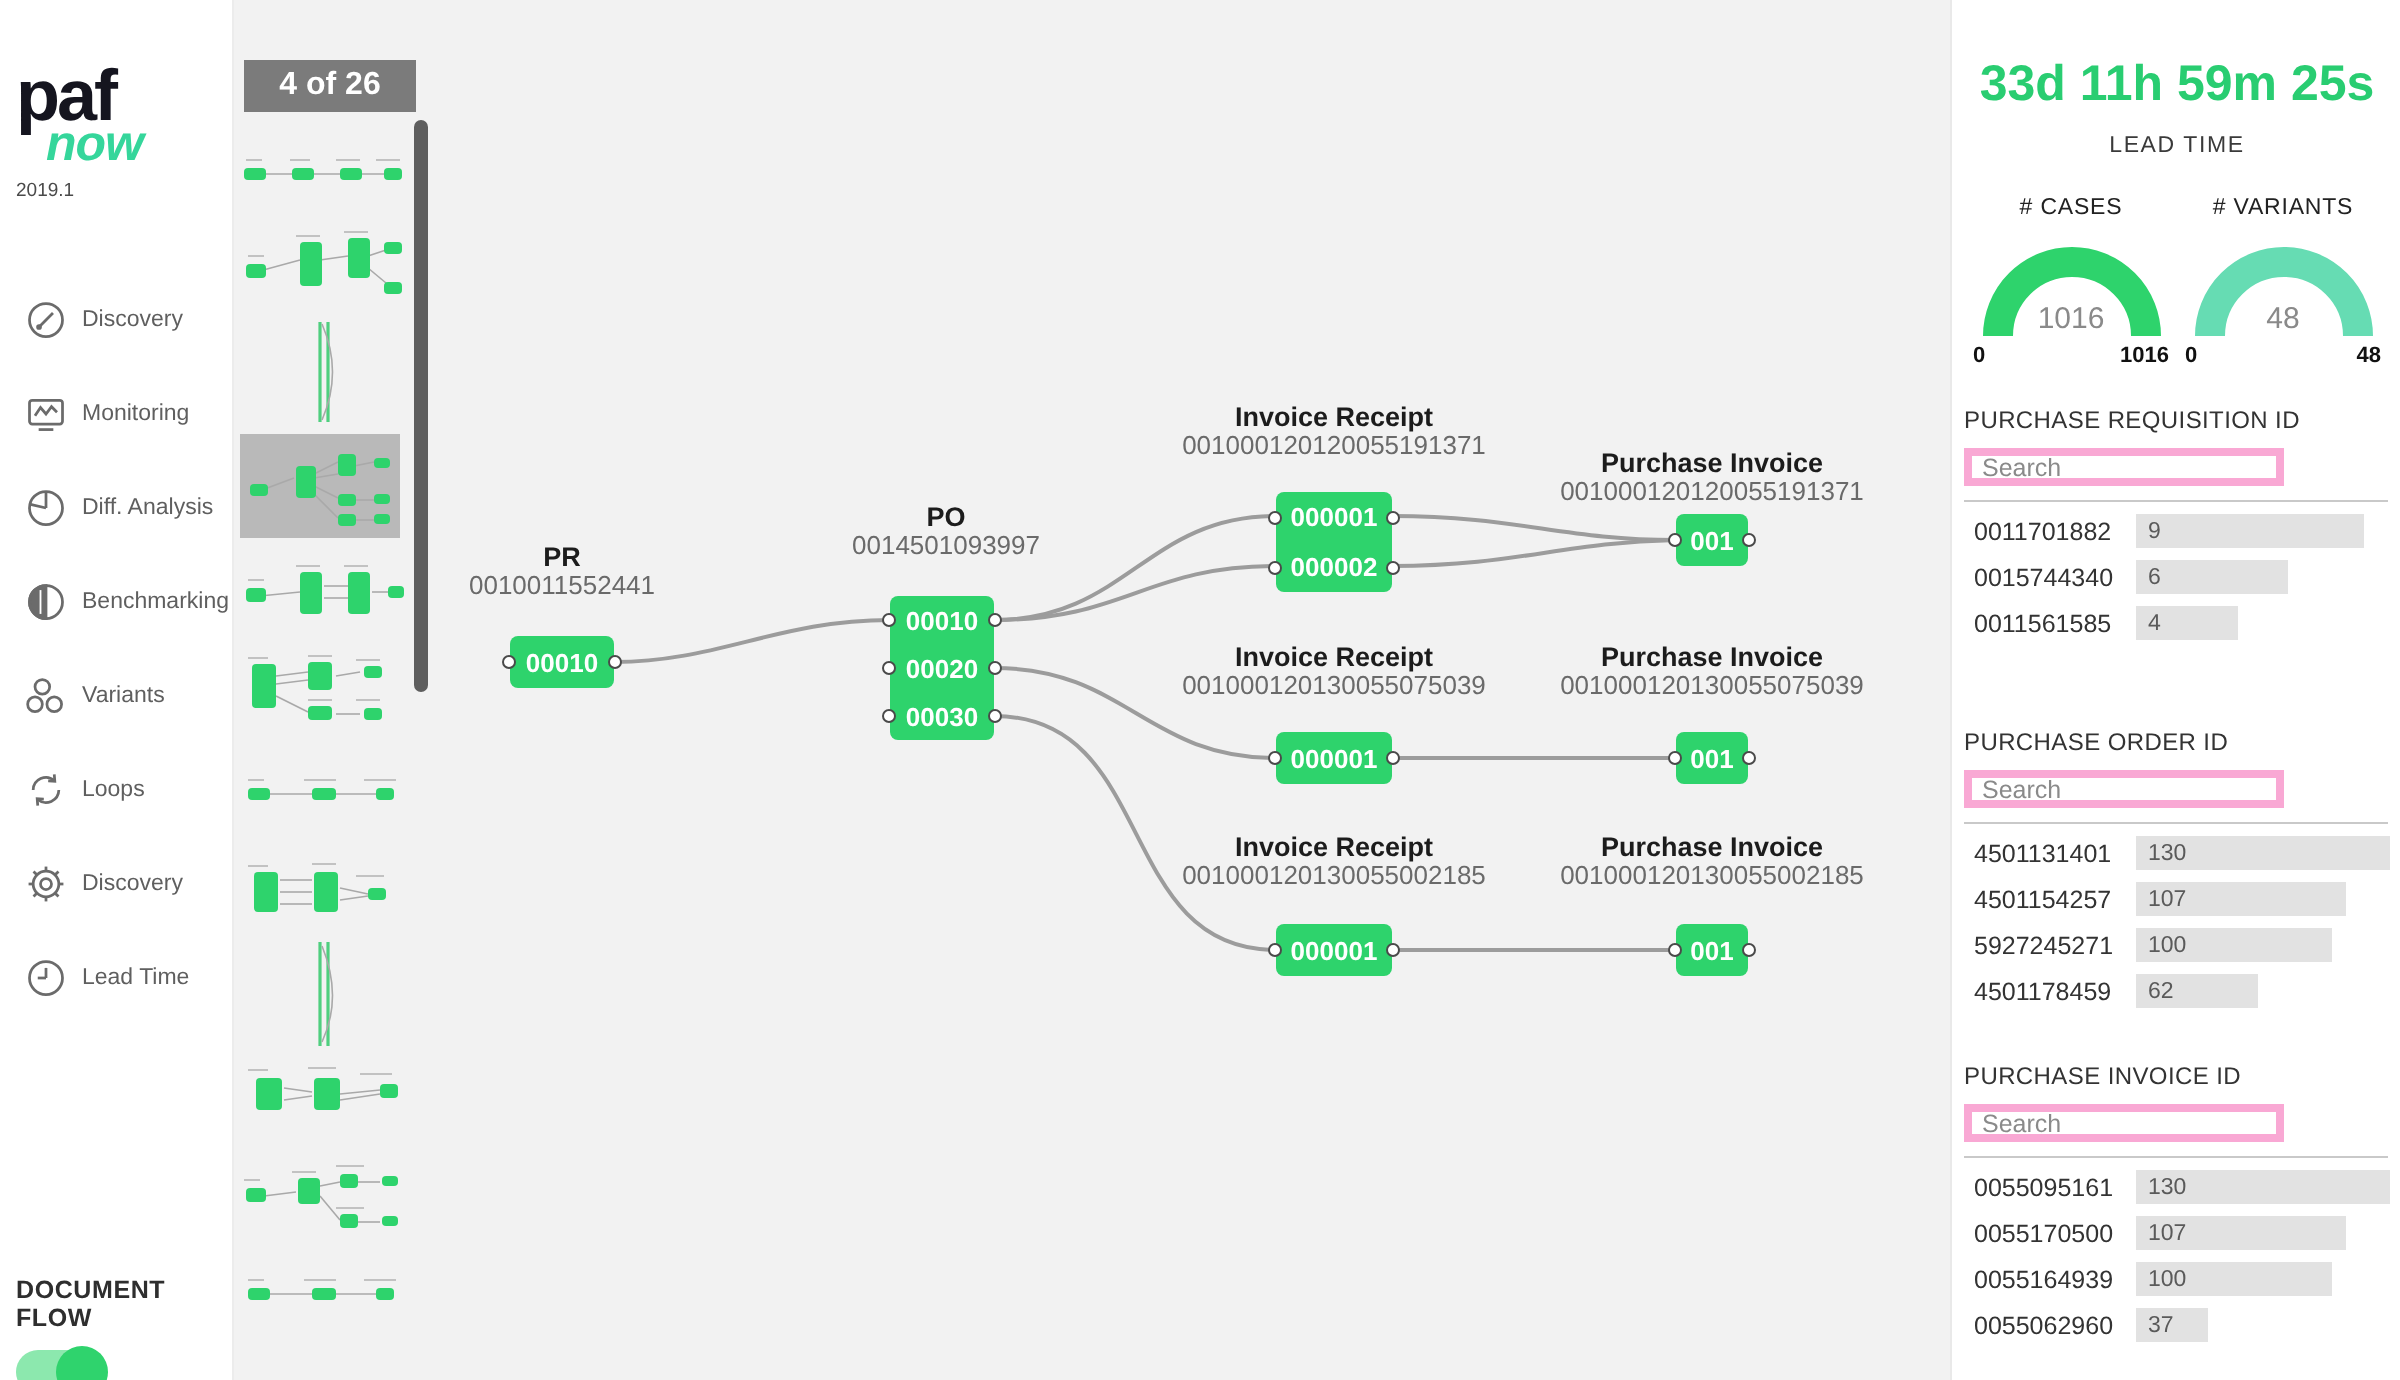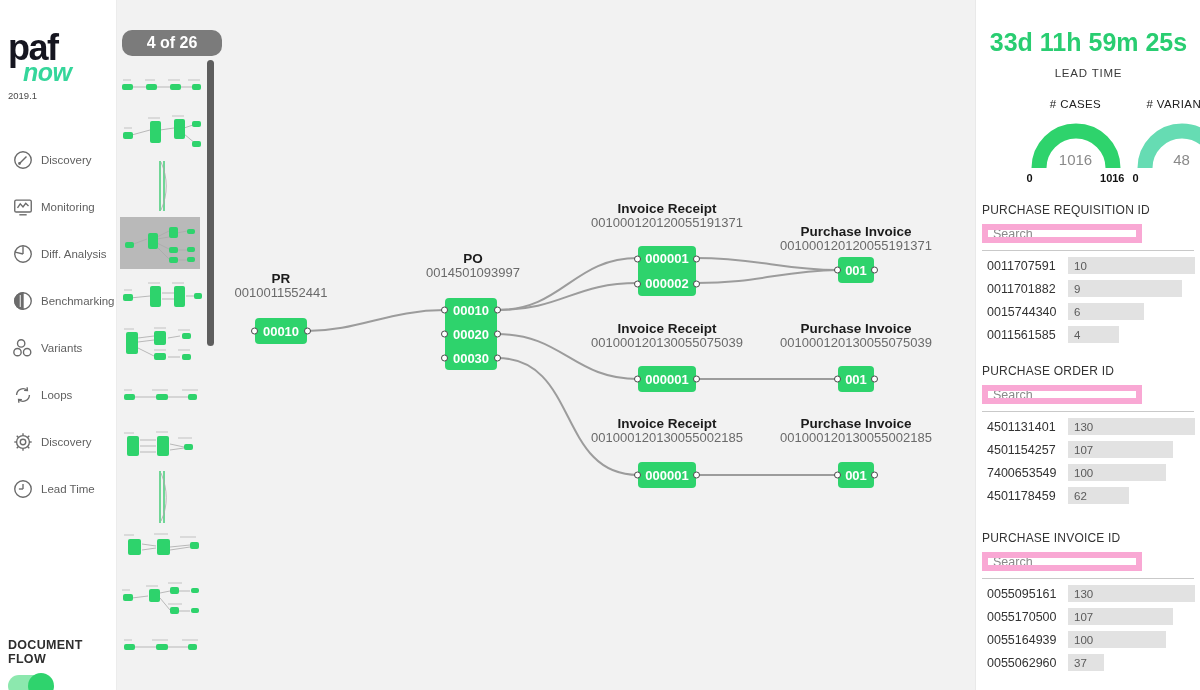--- a/index.html
+++ b/index.html
@@ -22,21 +22,21 @@
   .docflow { position:absolute; left:8px; top:638px; }
   .docflow-label { font-size:12.5px; font-weight:700; color:#2e2e2e; letter-spacing:0.3px; }
   .toggle { position:relative; margin-top:9px; width:44px; height:22px; border-radius:11px; background:#8ce8ae; cursor:pointer; }
   .toggle .knob { position:absolute; right:-2px; top:-2px; width:26px; height:26px; border-radius:50%; background:#2fd36d; }
 
   
   .canvas { position:absolute; left:117px; top:0; width:858px; height:690px; background:#f2f2f2; z-index:1; }
 
   
   .thumbs { position:absolute; left:0; top:0; width:108px; height:690px; }
-  .thumb-counter { position:absolute; left:5px; top:30px; width:100px; height:26px; background:#7b7b7b; color:#ffffff; font-size:16px; font-weight:600; display:flex; align-items:center; justify-content:center;border-radius:10px; }
+  .thumb-counter { position:absolute; left:5px; top:30px; width:86px; height:26px; background:#7b7b7b; color:#ffffff; font-size:16px; font-weight:600; display:flex; align-items:center; justify-content:center; }
   .thumb-scrollbar { position:absolute; left:90px; top:60px; width:7px; height:286px; border-radius:4px; background:#5e5e5e; }
   .thumb { position:absolute; left:2px; width:85px; display:flex; justify-content:center; cursor:pointer; }
   .thumb.selected { background:#b9b9b9; left:3px; width:80px; padding:4px 0; }
   .thumb svg .tn { fill:#2ed36c; }
   .thumb svg .tl { stroke:#a9a9a9; stroke-width:0.8; fill:none; }
   .thumb svg .tt { stroke:#c2c2c2; stroke-width:1; }
   .thumb svg .tv { stroke:#4fcf7f; stroke-width:1.6; fill:none; }
 
   
   .edges { position:absolute; left:0; top:0; pointer-events:none; }
@@ -46,30 +46,30 @@
   .ng-sub { font-size:13px; color:#6a6a6a; line-height:1.1; }
   .node-box { position:absolute; background:#2ed36c; border-radius:4px; cursor:pointer; }
   .node-row { position:relative; display:flex; align-items:center; justify-content:center; color:#ffffff; font-weight:700; font-size:13px; }
   .port { position:absolute; width:7px; height:7px; border-radius:50%; background:#ffffff; border:1.5px solid #4a4a4a; top:50%; transform:translateY(-50%); }
   .port-l { left:-4px; } .port-r { right:-4px; }
 
   
   .rightpanel { position:absolute; left:975px; top:0; width:225px; height:690px; background:#ffffff; border-left:1px solid #e9e9e9; z-index:3; }
   .leadtime-value { position:absolute; top:28px; left:0; width:225px; text-align:center; font-size:25px; font-weight:700; color:#29cd71; }
   .leadtime-label { position:absolute; top:67px; left:0; width:225px; text-align:center; font-size:11.5px; color:#3a3a3a; letter-spacing:0.8px; }
-  .gauge-col { position:absolute; width:105px;margin-left:40px; }
+  .gauge-col { position:absolute; width:105px; }
   .gauge-col .glabel { text-align:center; font-size:11.5px; color:#222222; letter-spacing:0.4px; }
   .gauge-wrap { position:relative; width:90px; height:48px; margin:12px auto 0; }
   .gauge-wrap svg { position:absolute; inset:0; }
   .gauge-value { position:absolute; left:0; bottom:2px; width:90px; text-align:center; font-size:15px; color:#8a8a8a; }
   .gauge-scale { display:flex; justify-content:space-between; width:98px; margin:2px auto 0; font-size:11px; font-weight:700; color:#111111; }
 
   .section { position:absolute; left:6px; width:213px; }
   .sec-title { font-size:12px; color:#333333; letter-spacing:0.2px; }
-  .sec-search { margin-top:7px; width:160px; height:19px; border:6px solid #f9a8d4; background:#ffffff; font-family:"Liberation Sans", sans-serif; font-size:12.5px; color:#444; padding:0 5px; }
+  .sec-search { margin-top:7px; width:160px; height:19px; border:4px solid #f9a8d4; background:#ffffff; font-family:"Liberation Sans", sans-serif; font-size:12.5px; color:#444; padding:0 5px; }
   .sec-search::placeholder { color:#8a8a8a; }
   .sec-divider { margin-top:7px; height:1px; background:#c9c9c9; width:212px; }
   .sec-rows { margin-top:5px; }
   .id-row { display:flex; align-items:center; height:17px; margin-top:6px; cursor:pointer; }
   .id-label { width:86px; font-size:12.5px; color:#333333; padding-left:5px; white-space:nowrap; }
   .bar-track { flex:1; height:17px; position:relative; }
   .bar { height:17px; background:#e2e2e2; display:flex; align-items:center; }
   .bar-val { font-size:11.5px; color:#5a5a5a; padding-left:6px; }
 </style>
 </head>
@@ -525,28 +525,20 @@
         <span>48</span>
       </div>
     </div>
 
     <div class="section" style="top:203px;">
       <div class="sec-title">PURCHASE REQUISITION ID</div>
       <input class="sec-search" type="text" placeholder="Search" style="">
       <div class="sec-divider"></div>
       <div class="sec-rows">
         <div class="id-row">
-          <span class="id-label">0011707591</span>
-          <div class="bar-track">
-              <div class="bar" style="width: 100%;">
-                <span class="bar-val">10</span>
-              </div>
-            </div>
-        </div>
-        <div class="id-row">
           <span class="id-label">0011701882</span>
           <div class="bar-track">
               <div class="bar" style="width: 90%;">
                 <span class="bar-val">9</span>
               </div>
             </div>
         </div>
         <div class="id-row">
           <span class="id-label">0015744340</span>
           <div class="bar-track">
@@ -581,21 +573,21 @@
         </div>
         <div class="id-row">
           <span class="id-label">4501154257</span>
           <div class="bar-track">
               <div class="bar" style="width: 82.3077%;">
                 <span class="bar-val">107</span>
               </div>
             </div>
         </div>
         <div class="id-row">
-          <span class="id-label">7400653549</span>
+          <span class="id-label">5927245271</span>
           <div class="bar-track">
               <div class="bar" style="width: 76.9231%;">
                 <span class="bar-val">100</span>
               </div>
             </div>
         </div>
         <div class="id-row">
           <span class="id-label">4501178459</span>
           <div class="bar-track">
               <div class="bar" style="width: 47.6923%;">

